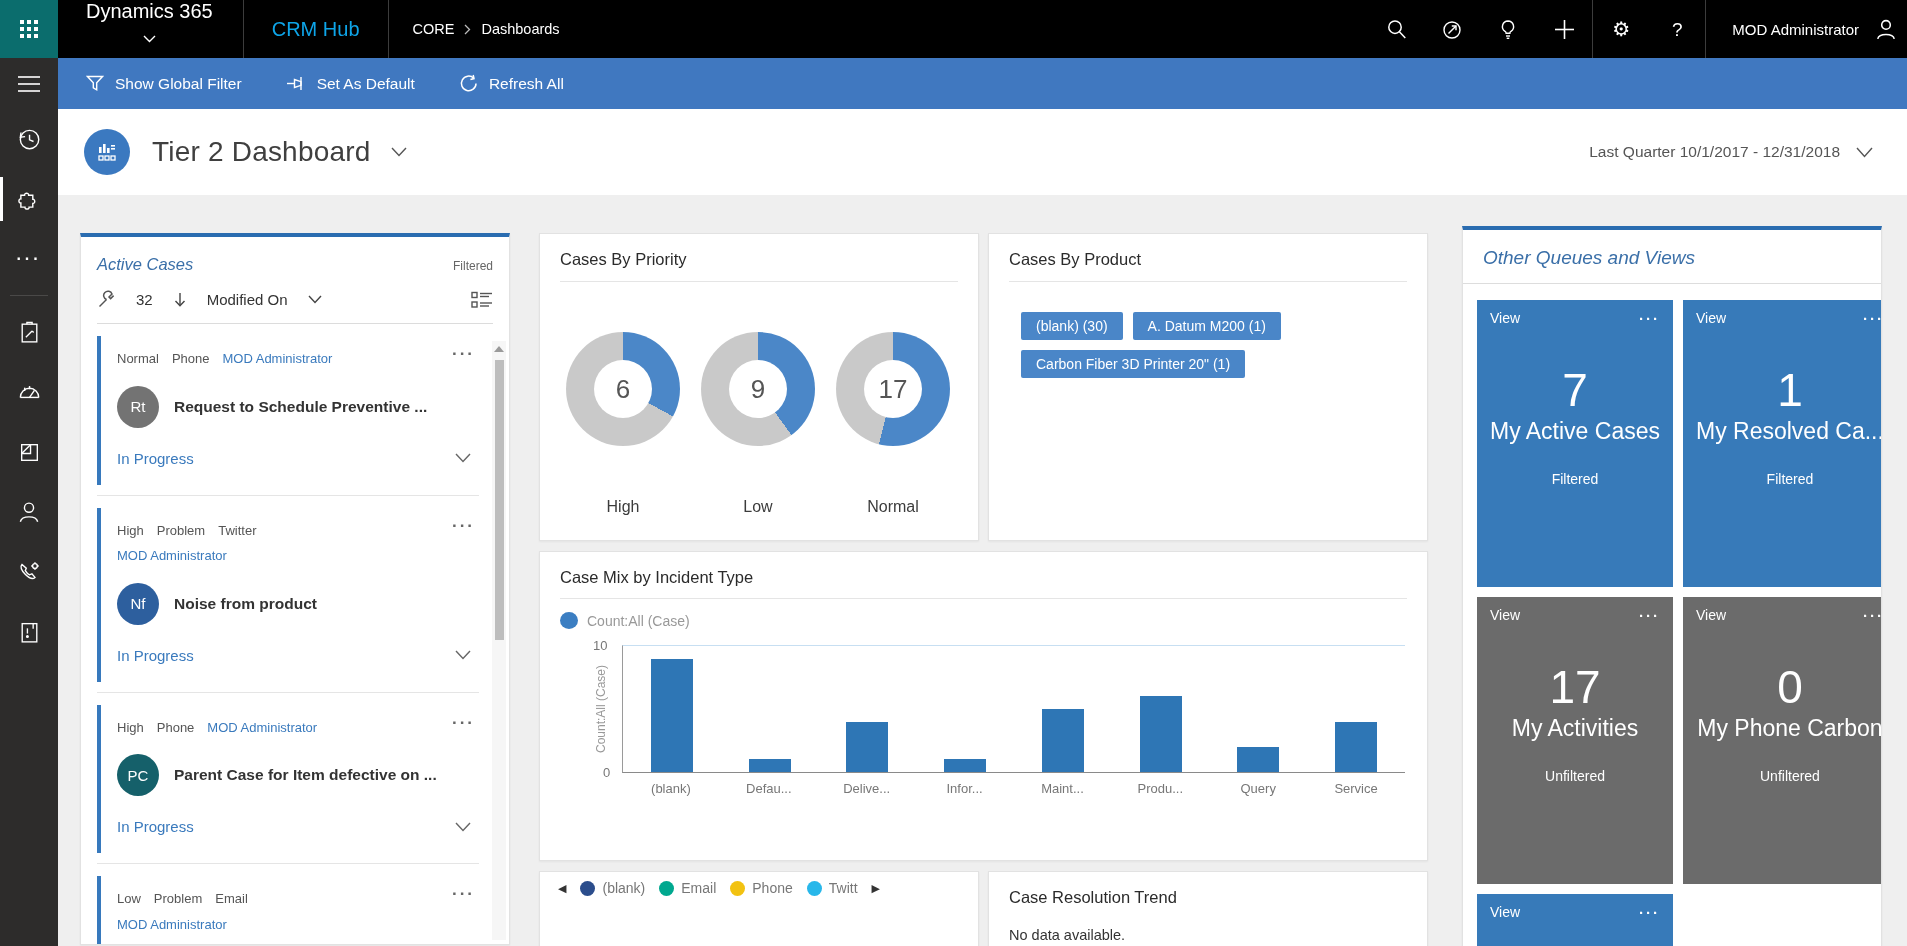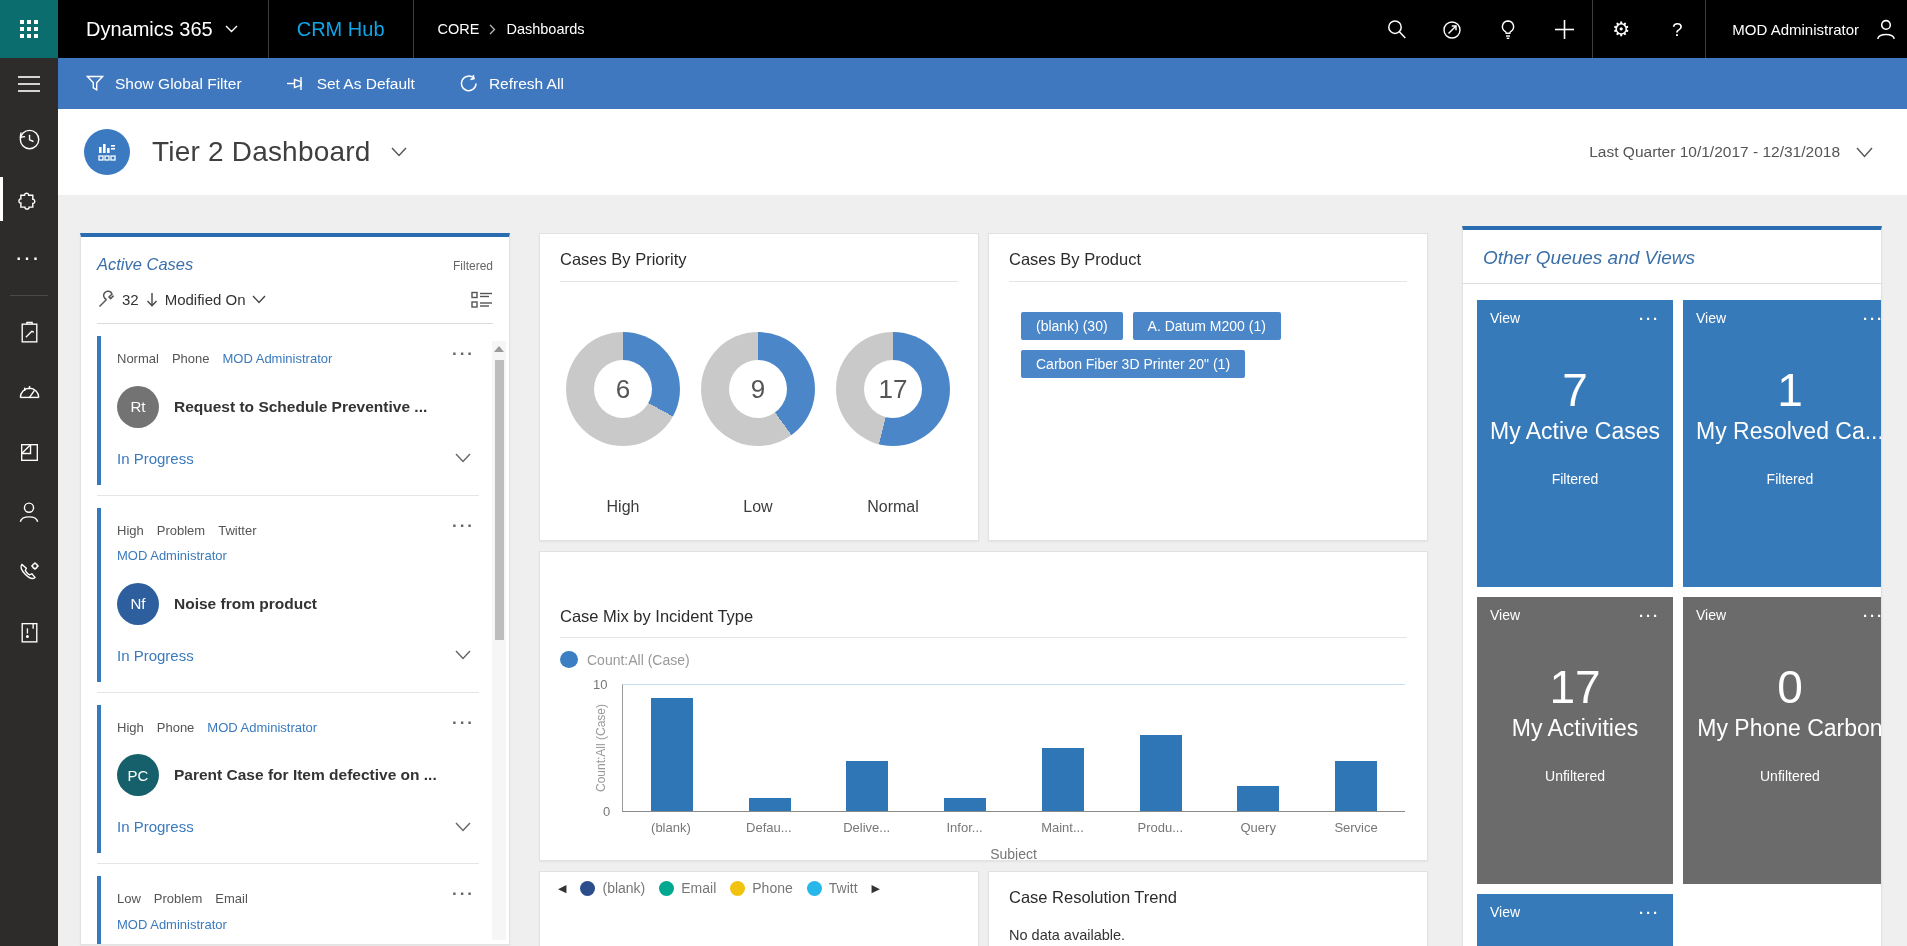--- a/index.html
+++ b/index.html
@@ -3,21 +3,21 @@
 <meta charset="utf-8">
 <style>
   * { margin:0; padding:0; box-sizing:border-box; }
   html,body { width:1907px; height:946px; }
   body { font-family:"Liberation Sans", sans-serif; background:#efefef; position:relative; overflow:hidden; color:#333; }
   svg { display:block; }
 
   
   #topnav { position:absolute; left:0; top:0; width:1907px; height:58px; background:#000; display:flex; align-items:stretch; z-index:30; }
   .waffle { width:58px; background:#0b6d6d; display:flex; align-items:center; justify-content:center; cursor:pointer; }
-  .nav-app { display:flex; align-items:center; gap:12px; padding:0 30px 0 28px; color:#fff; font-size:20px; }
+  .nav-app { display:flex; align-items:center; gap:12px; padding:0 30px 0 28px; color:#fff; font-size:20px;flex-direction:column; }
   .nav-divider { width:1px; background:#3c3c3c; margin:0; }
   .nav-hub { display:flex; align-items:center; padding:3px 28px; color:#0ea5e9; font-size:20px;justify-content:flex-end; }
   .breadcrumb { display:flex; align-items:center; gap:10px; padding:0 24px; color:#fff; font-size:14.5px; }
   .nav-right { margin-left:auto; display:flex; align-items:stretch; }
   .nav-icon { width:56px; display:flex; align-items:center; justify-content:center; color:#fff; cursor:pointer; }
   .nav-icon .glyph { font-size:20px; line-height:1; }
   .nav-user { display:flex; align-items:center; gap:16px; padding:0 10px 0 26px; color:#fff; font-size:15px; }
 
   
   #sidebar { position:absolute; left:0; top:58px; width:58px; bottom:0; background:#2d2c2b; z-index:20; }
@@ -43,21 +43,21 @@
   .panel { position:absolute; background:#fff; border:1px solid #e2e2e2; box-shadow:0 1px 2px rgba(0,0,0,.05); overflow:hidden; }
   .accent-top { border-top:4px solid #2a6cb0; }
   .panel-title { font-size:16.5px; color:#2b2b2b; }
   .panel-title.blue { color:#3a6fa8;font-style:italic; }
   .thin-divider { border-bottom:1px solid #e5e5e5; margin:0 20px; }
 
   
   #active-cases { left:22px; top:38px; width:430px; height:712px; }
   .ac-head { display:flex; align-items:baseline; justify-content:space-between; padding:18px 16px 12px; }
   .ac-filtered { font-size:12px; color:#666; }
-  .ac-toolbar { display:flex; align-items:center; gap:6px; padding:4px 16px 14px; color:#333; font-size:15px; }
+  .ac-toolbar { display:flex; align-items:center; gap:20px; padding:4px 16px 14px; color:#333; font-size:15px; }
   .ac-toolbar .right { margin-left:auto; }
   .ac-divider { border-bottom:1px solid #dcdcdc; margin:0 16px; }
   .cards { padding:0 30px 0 16px; }
   .card { position:relative; border-left:4px solid #3779bd; padding:14px 0 18px 16px; margin:12px 0 10px; cursor:pointer; }
   .card-sep { border-bottom:1px solid #e5e5e5; }
   .tags { display:flex; flex-wrap:wrap; column-gap:13px; row-gap:4px; font-size:13px; color:#555; padding-right:44px; line-height:1.35; }
   .tag-owner { color:#3a7abd; cursor:pointer; }
   .tag-break { flex-basis:100%; height:0; }
   .card-dots { position:absolute; top:8px; right:4px; color:#666; font-size:17px; font-weight:bold; letter-spacing:2px; cursor:pointer; }
   .card-body { display:flex; align-items:center; gap:15px; margin-top:18px; padding-right:12px; }
@@ -78,21 +78,21 @@
   .donut-labels { display:flex; gap:21px; padding-left:26px; margin-top:52px; }
   .donut-labels div { width:114px; text-align:center; font-size:16px; color:#3c3c3c; }
 
   
   #cases-by-product { left:930px; top:38px; width:440px; height:308px; }
   .chips { display:flex; flex-wrap:wrap; gap:10px; padding:30px 20px 0 32px; }
   .chip { color:#fff; font-size:14px; padding:6px 15px; border-radius:2px; cursor:pointer; white-space:nowrap; }
 
   
   #case-mix-incident { left:481px; top:356px; width:889px; height:310px; }
-  .cmi-head { padding:16px 20px 11px;margin-top:39px; }
+  .cmi-head { padding:16px 20px 11px; }
   .legend-row { display:flex; align-items:center; gap:9px; margin:13px 0 0 20px; }
   .legend-dot { width:18px; height:17px; border-radius:50%; background:#3b7ec2; }
   .legend-label { font-size:14px; color:#999; }
   .plot { position:relative; margin:16px 22px 0 82px; height:128px; border-left:1px solid #9a9a9a; border-bottom:1px solid #8a8a8a; border-top:1px solid #c7dff2; }
   .ytick { position:absolute; font-size:13px; color:#777; }
   .ytick.top { left:-30px; top:-8px; }
   .ytick.bottom { left:-20px; bottom:-8px; }
   .ylab { position:absolute; left:-66px; top:50%; transform:translate(0,-50%) rotate(-90deg); font-size:12px; color:#999; white-space:nowrap; }
   #bars-row { display:flex; height:100%; align-items:flex-end; }
   .bar-slot { flex:1; display:flex; justify-content:center; align-items:flex-end; height:100%; }
@@ -519,21 +519,20 @@
     <div id="xlabels-row">
         <div class="x-label">(blank)</div>
         <div class="x-label">Defau...</div>
         <div class="x-label">Delive...</div>
         <div class="x-label">Infor...</div>
         <div class="x-label">Maint...</div>
         <div class="x-label">Produ...</div>
         <div class="x-label">Query</div>
         <div class="x-label">Service</div>
       </div>
-    <div class="x-axis-title">Subject</div>
   </section>
 
   <section class="panel" id="case-mix-origin">
     <div class="origin-legend">
       <span class="ol-arrow">◀</span>
       <span class="ol-item">
         <span class="ol-dot" style="background: rgb(43, 77, 140);"></span>
         <span class="ol-label">(blank)</span>
       </span>
       <span class="ol-item">

